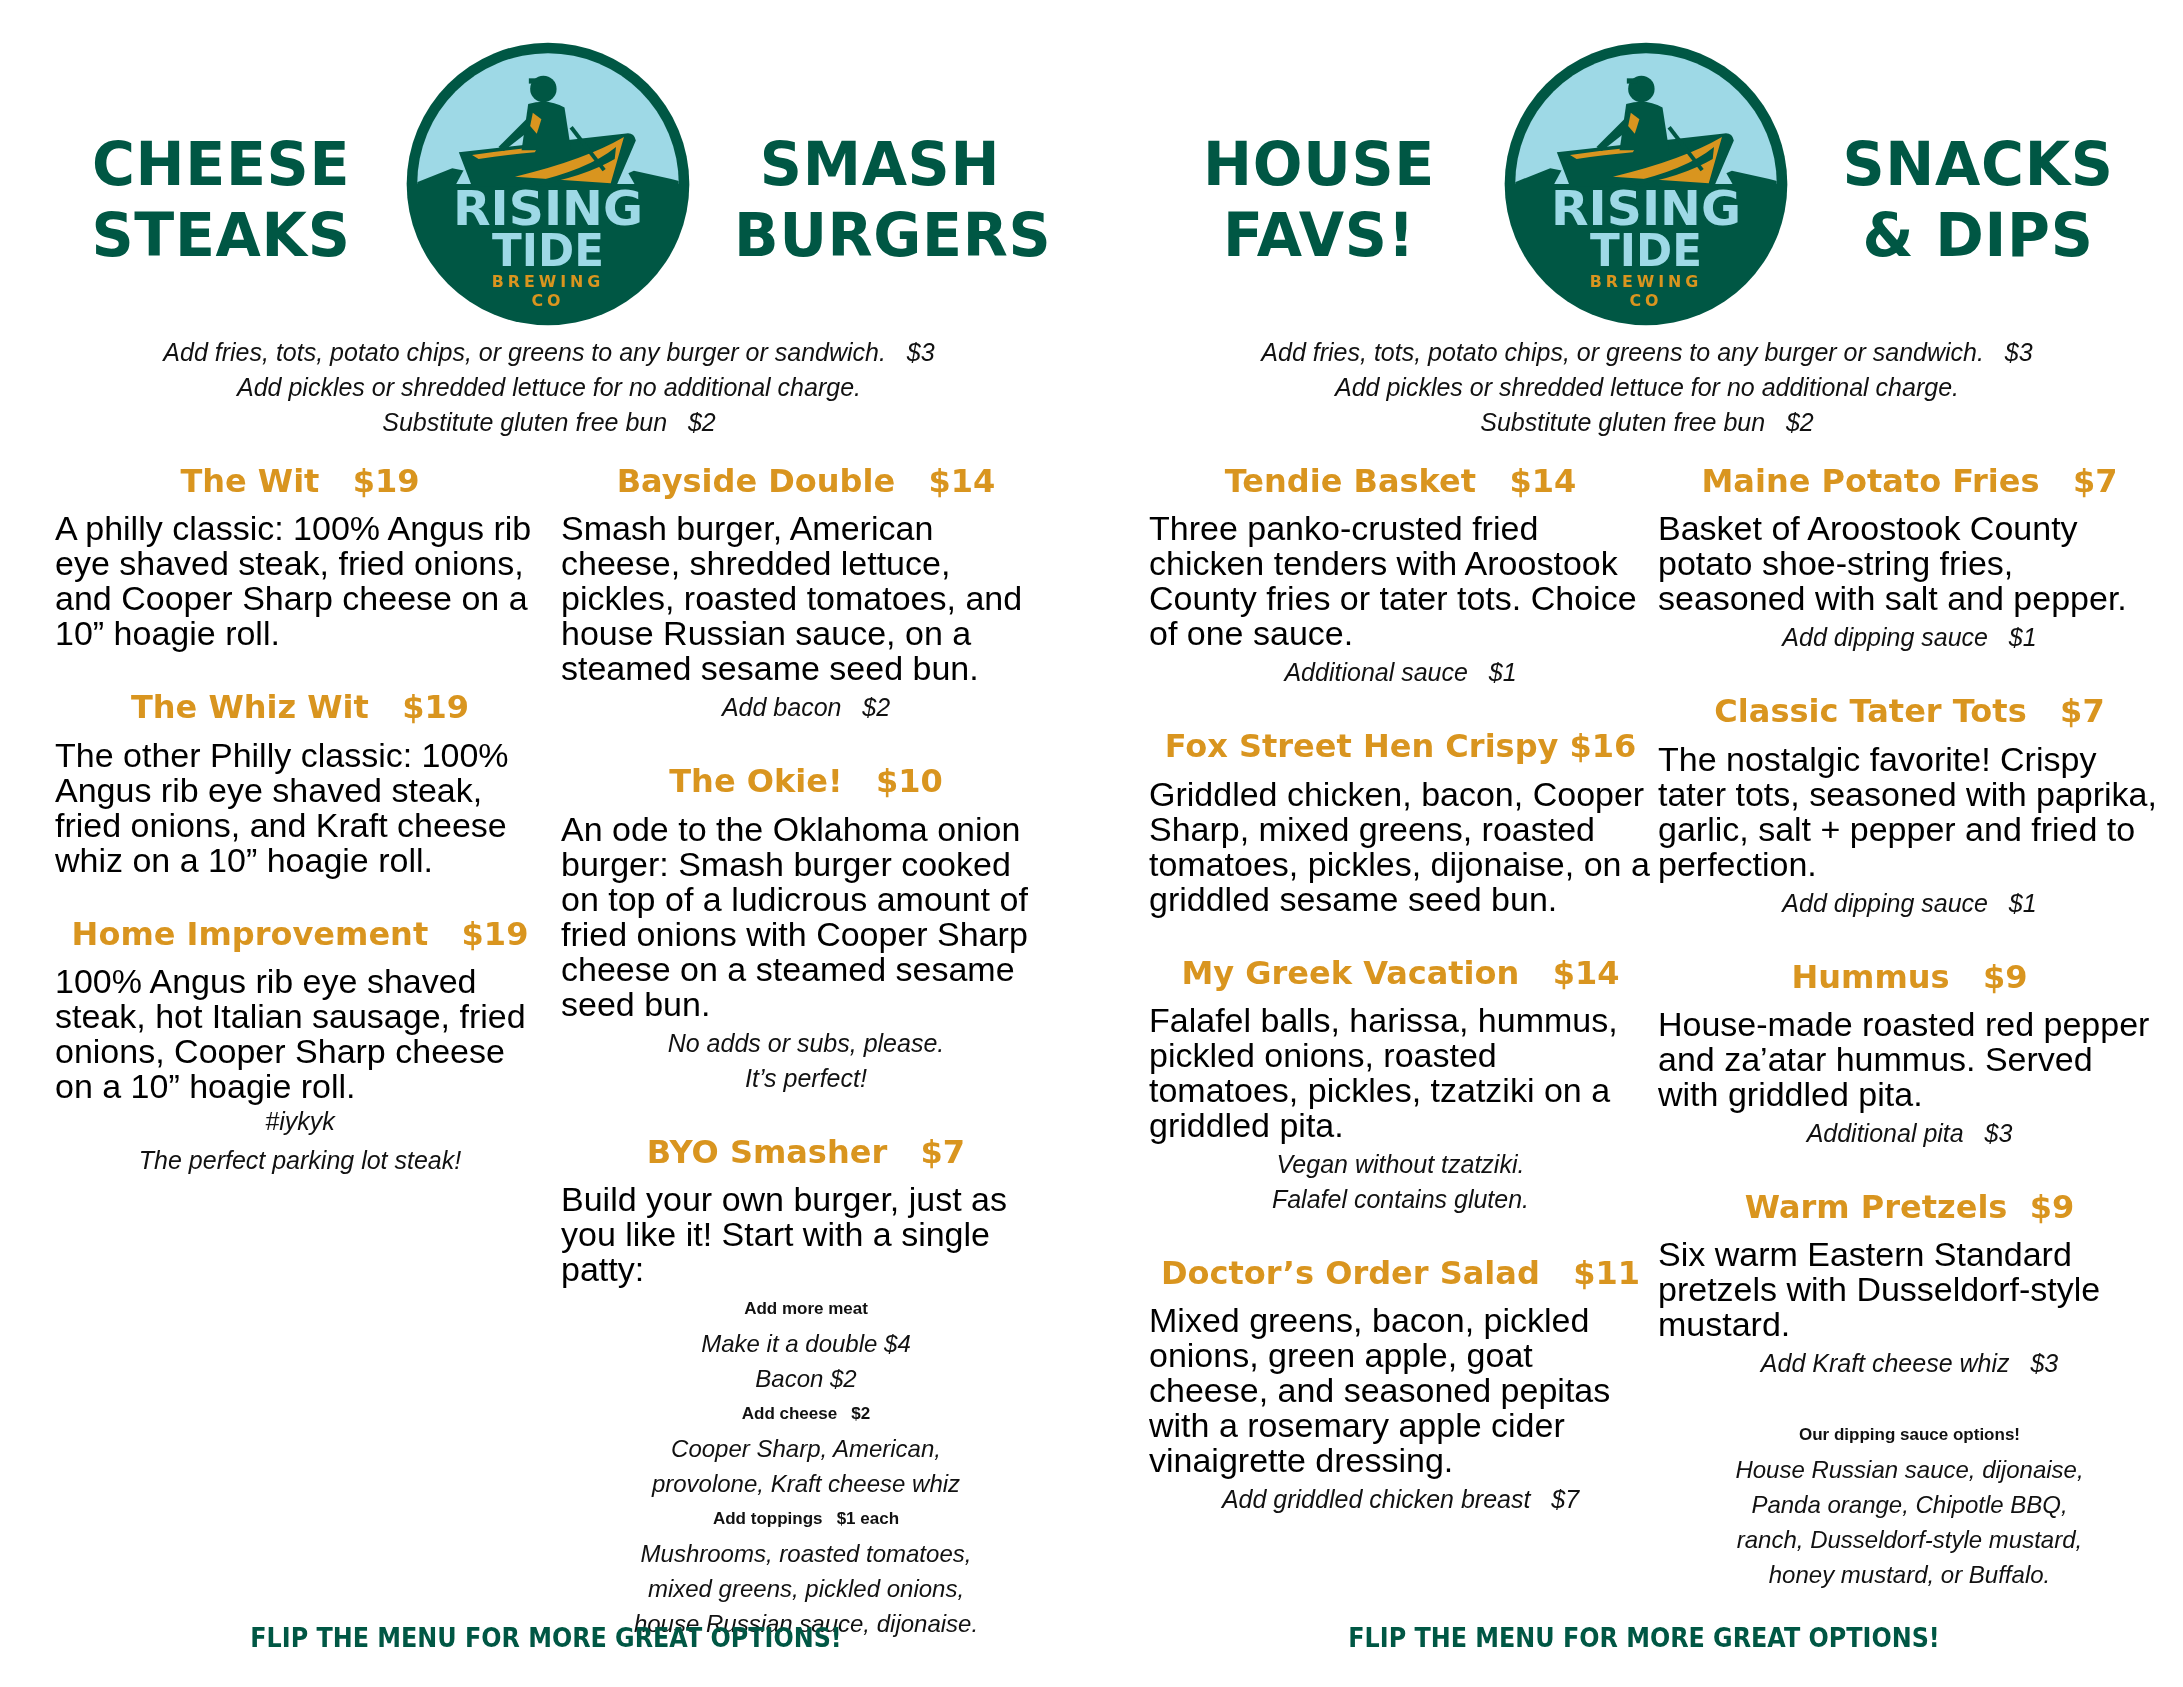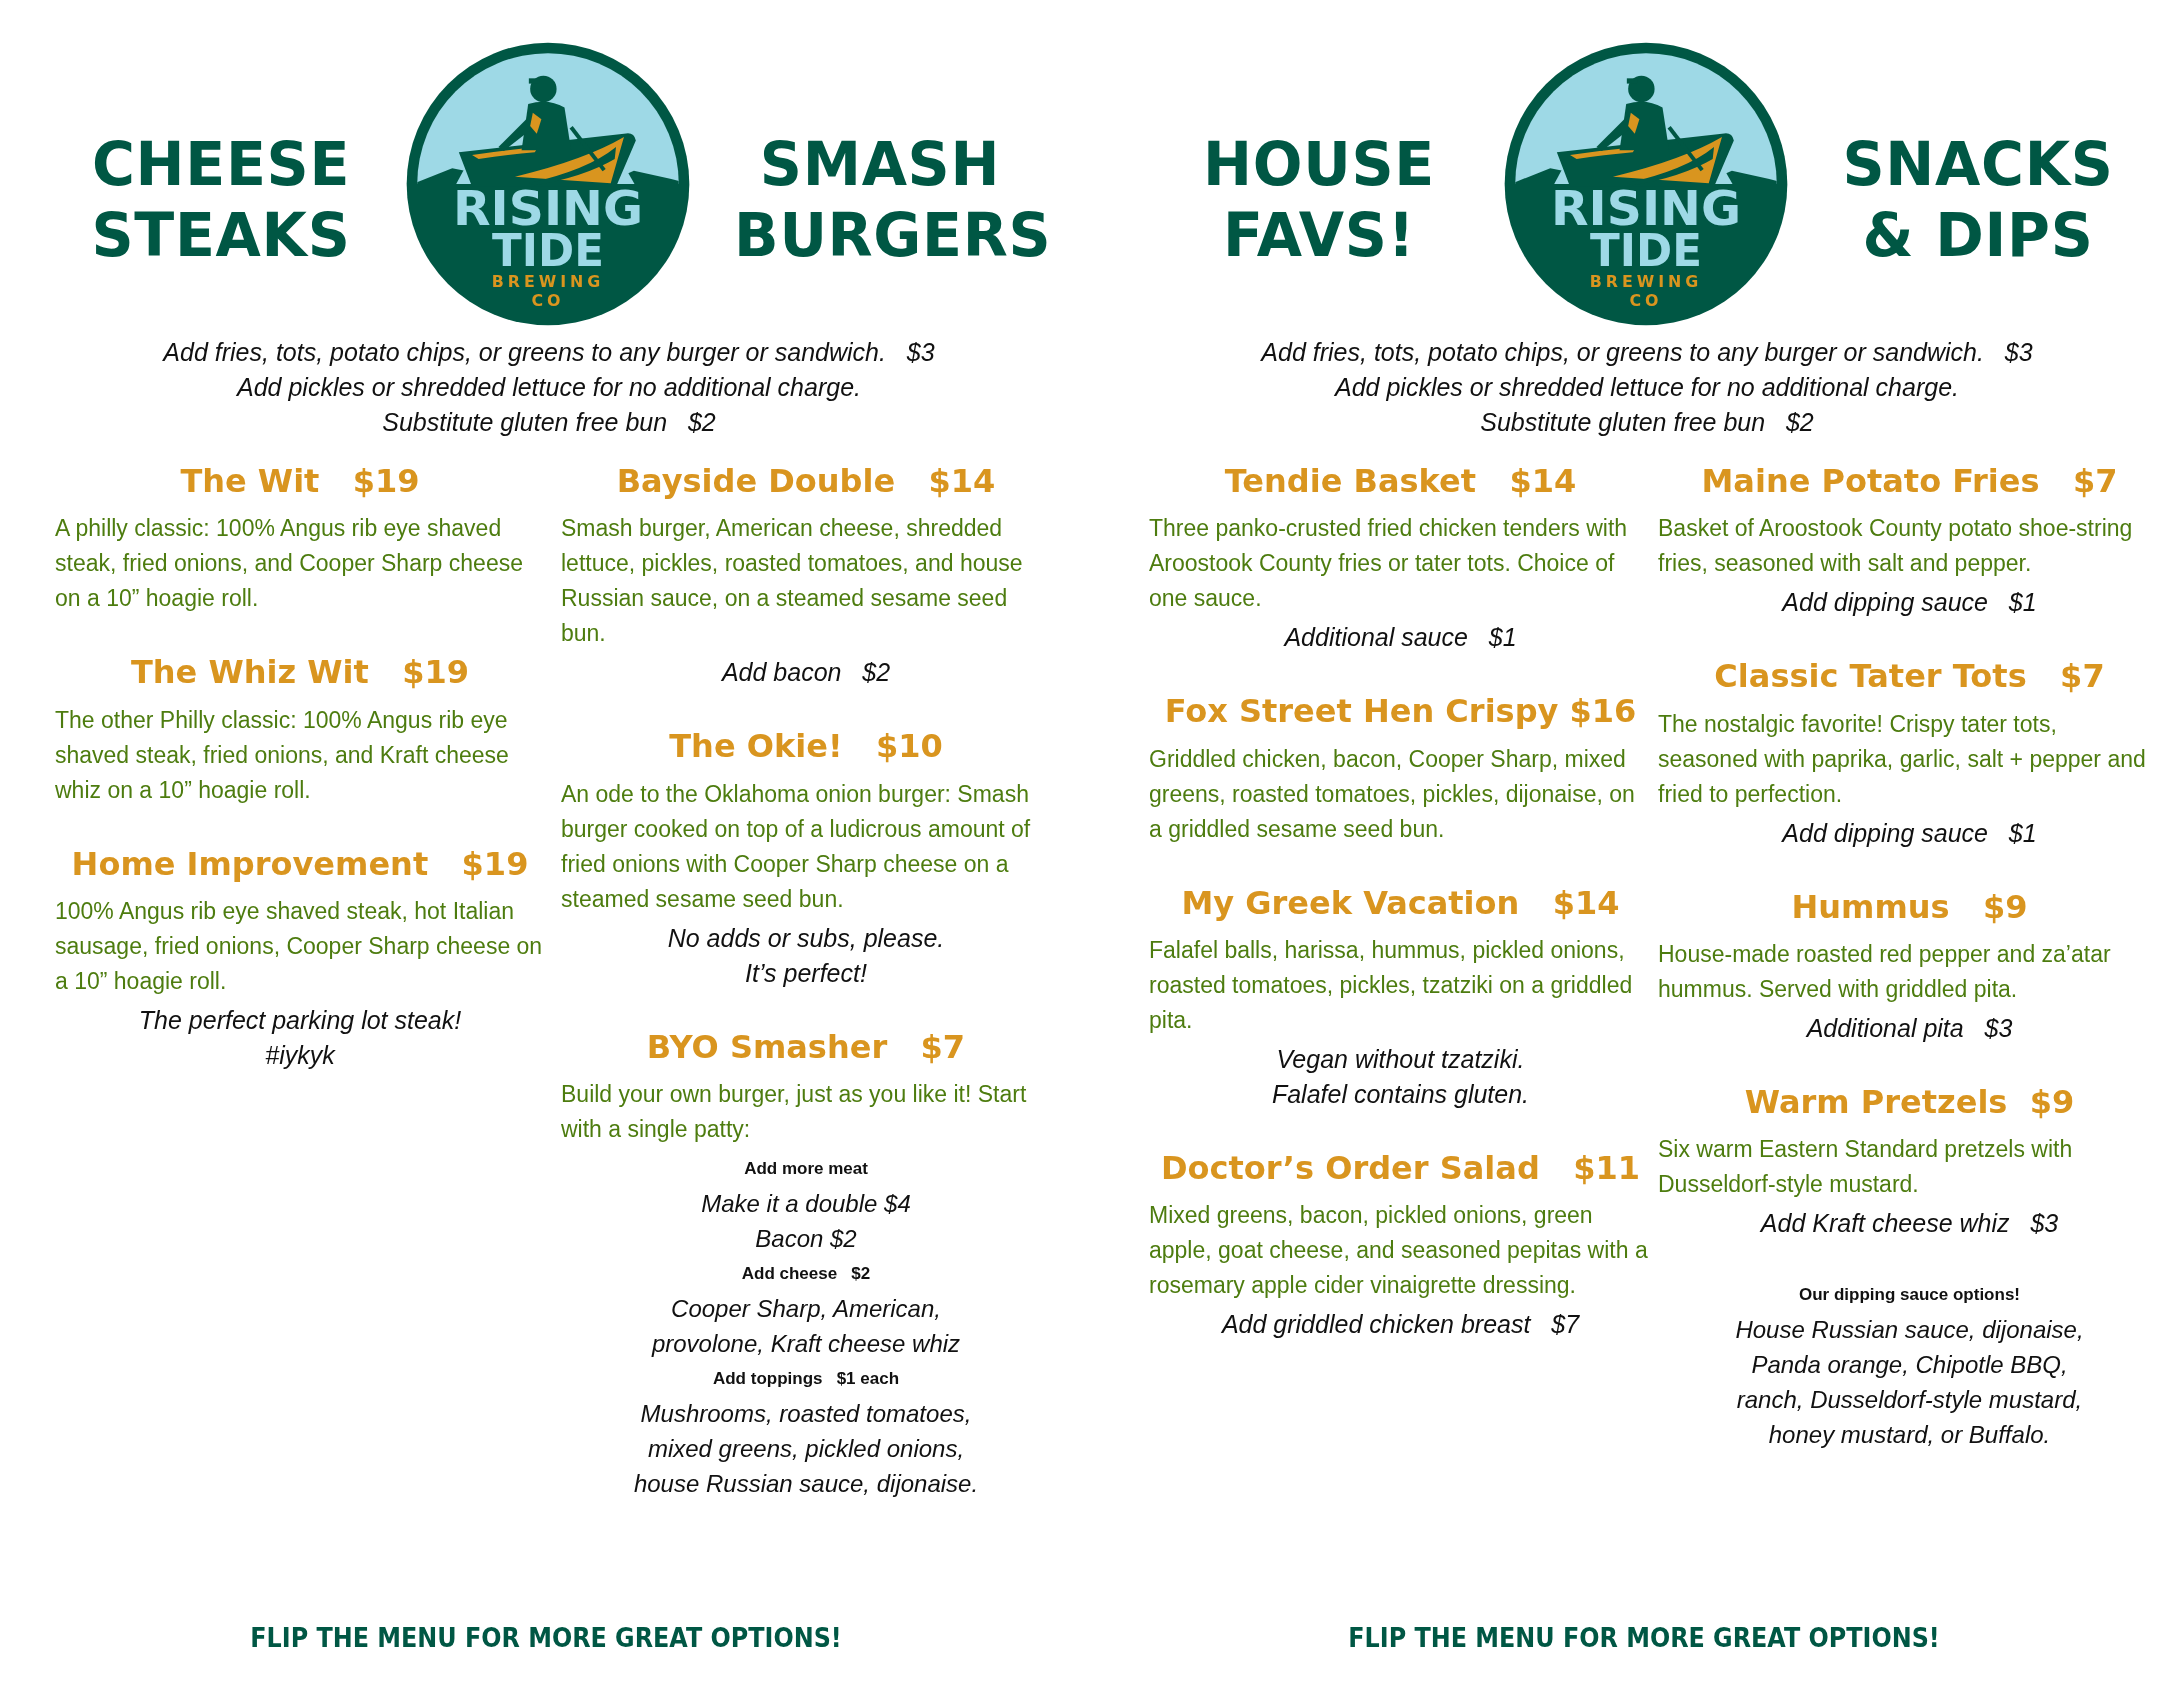--- a/index.html
+++ b/index.html
@@ -22,21 +22,21 @@
     font-style:italic; font-size:25px; line-height:35px; color:#111; }
   .intro div { white-space:pre; }
 
   .col { position:absolute; top:457px; }
   .col.c1 { left:55px; width:490px; }
   .col.c2 { left:561px; width:490px; }
 
   .item { margin-bottom:36px; }
   .item-title { text-align:center; font-family:"DejaVu Sans", sans-serif; font-weight:bold;
     color:#d9951f; font-size:32px; line-height:41px; margin-bottom:9.3px; white-space:pre; }
-  .item-desc { font-size:23px; line-height:35px; color:#4d7c0f; }
+  .item-desc { font-size:34px; line-height:35px; color:#000000; }
   .item-note { text-align:center; font-style:italic; font-size:25px; line-height:35px; margin-top:4px; white-space:pre; }
   .sub-head { text-align:center; font-weight:bold; font-size:17px; line-height:35px; white-space:pre; }
   .sub-body { text-align:center; font-style:italic; font-size:24px; line-height:35px; white-space:pre-line; }
 
   .footer { position:absolute; top:1614px; left:0; width:1092px; text-align:center;
     font-family:"DejaVu Sans", sans-serif; font-weight:bold; color:#005744;
     font-size:26.5px; line-height:40px; transform:scaleX(0.9); }
 </style>
 </head>
 <body>
@@ -94,22 +94,22 @@
       <div class="item-title"><span>The Wit</span>   <span>$19</span></div>
       <div class="item-desc">A philly classic: 100% Angus rib eye shaved steak, fried onions, and Cooper Sharp cheese on a 10” hoagie roll.</div>
     </div>
     <div class="item">
       <div class="item-title"><span>The Whiz Wit</span>   <span>$19</span></div>
       <div class="item-desc">The other Philly classic: 100% Angus rib eye shaved steak, fried onions, and Kraft cheese whiz on a 10” hoagie roll.</div>
     </div>
     <div class="item">
       <div class="item-title"><span>Home Improvement</span>   <span>$19</span></div>
       <div class="item-desc">100% Angus rib eye shaved steak, hot Italian sausage, fried onions, Cooper Sharp cheese on a 10” hoagie roll.</div>
+      <div class="item-note" style="margin-top:0">#iykyk</div>
       <div class="item-note">The perfect parking lot steak!</div>
-      <div class="item-note" style="margin-top:0">#iykyk</div>
     </div>
   </div>
 
   <div class="col c2">
     <div class="item">
       <div class="item-title"><span>Bayside Double</span>   <span>$14</span></div>
       <div class="item-desc">Smash burger, American cheese, shredded lettuce, pickles, roasted tomatoes, and house Russian sauce, on a steamed sesame seed bun.</div>
       <div class="item-note">Add bacon   $2</div>
     </div>
     <div class="item">

